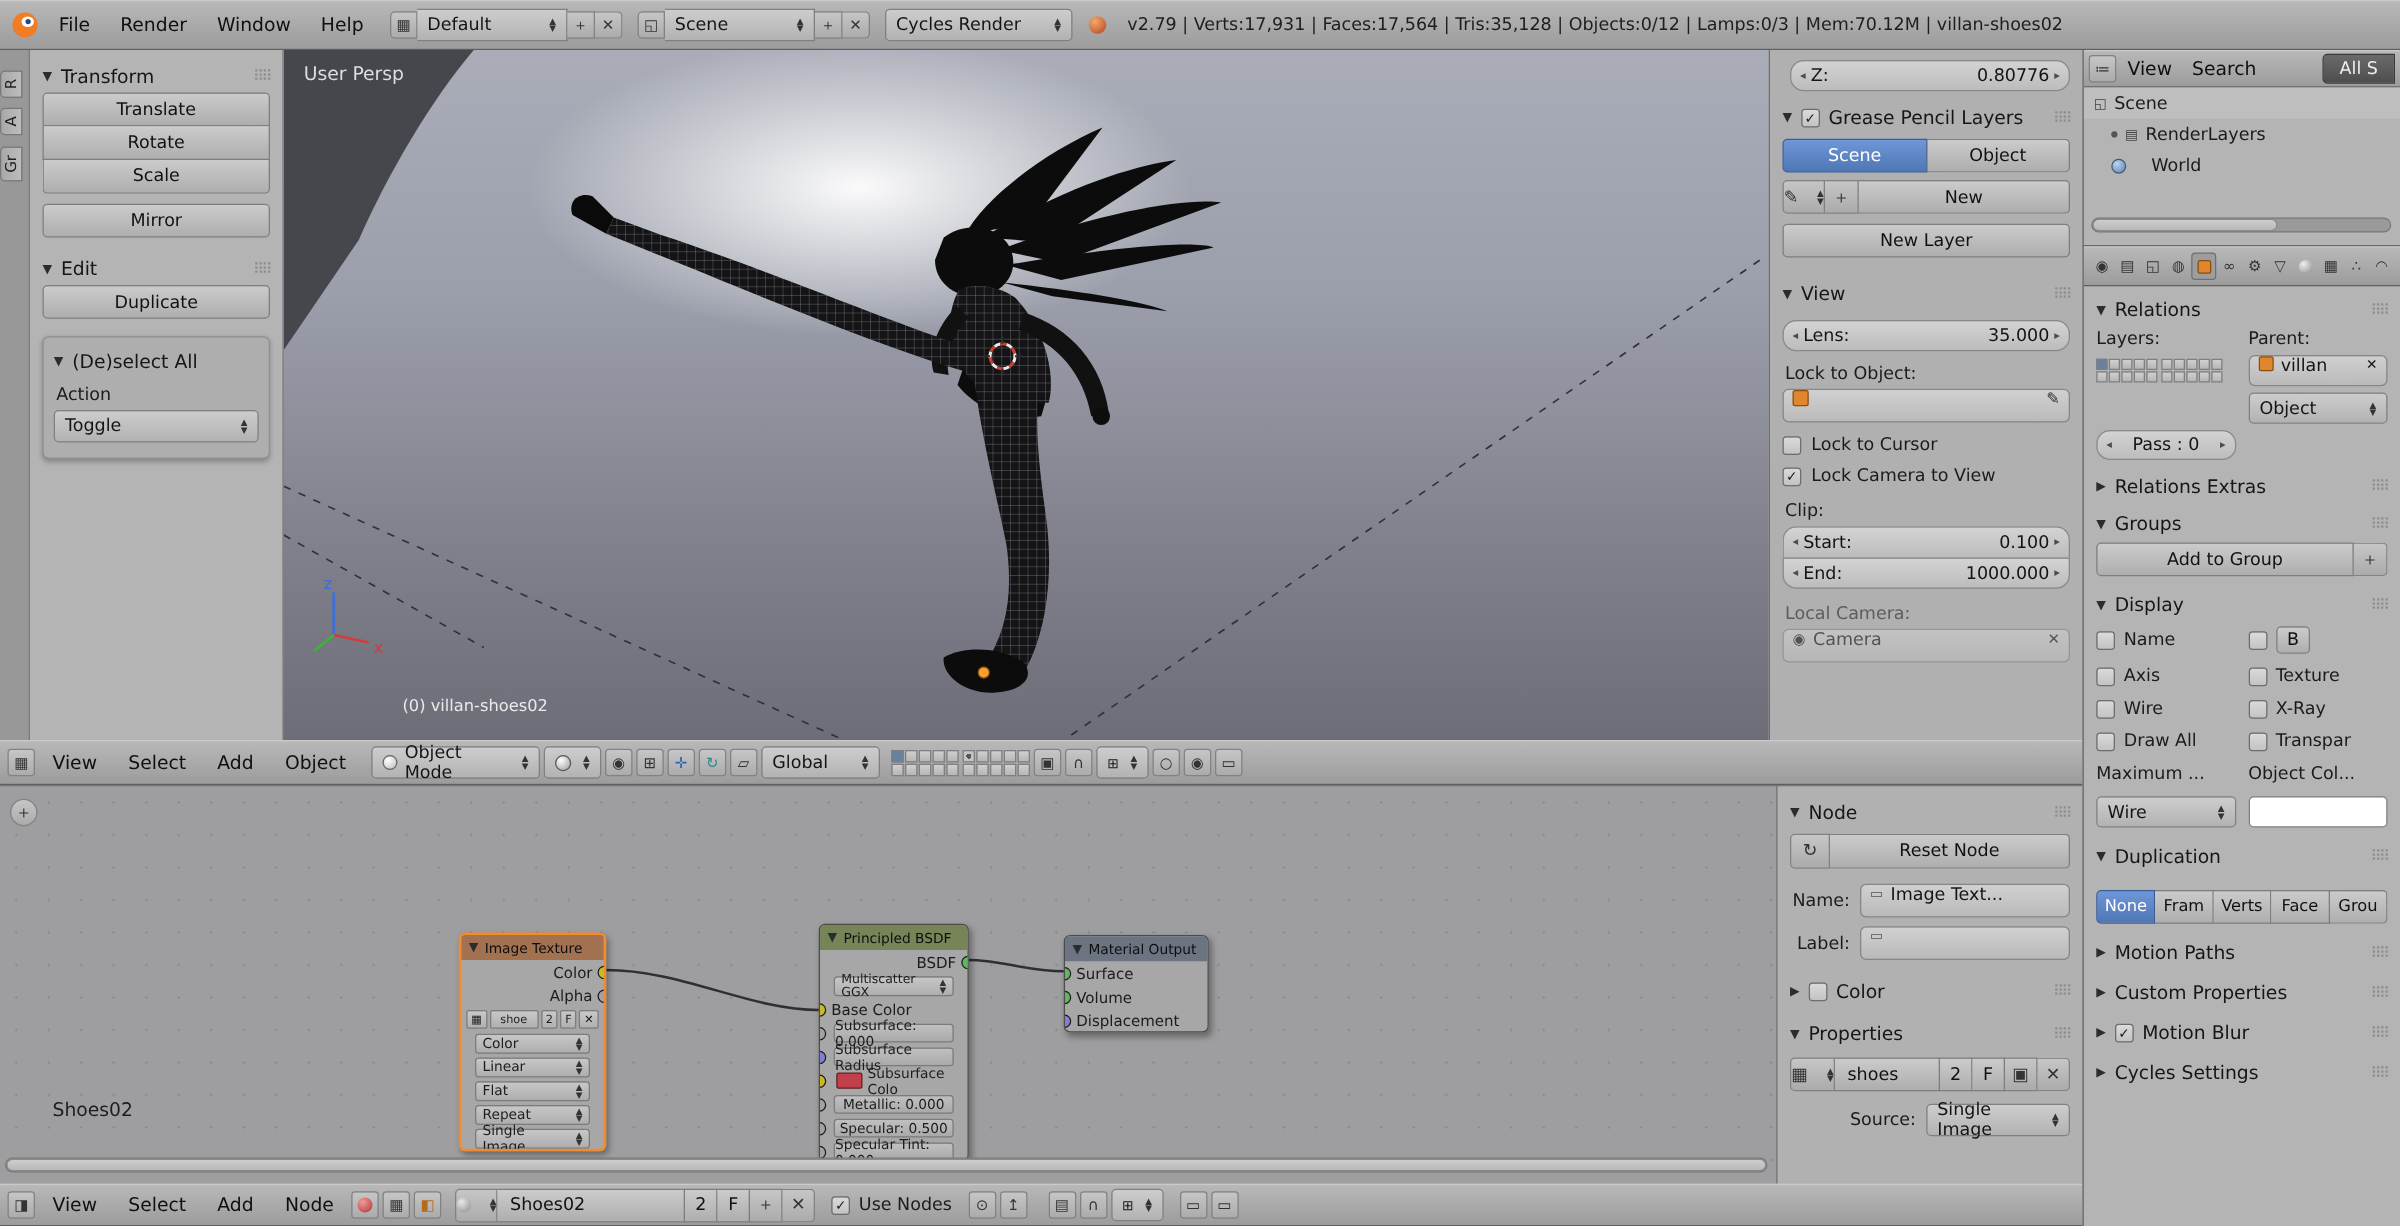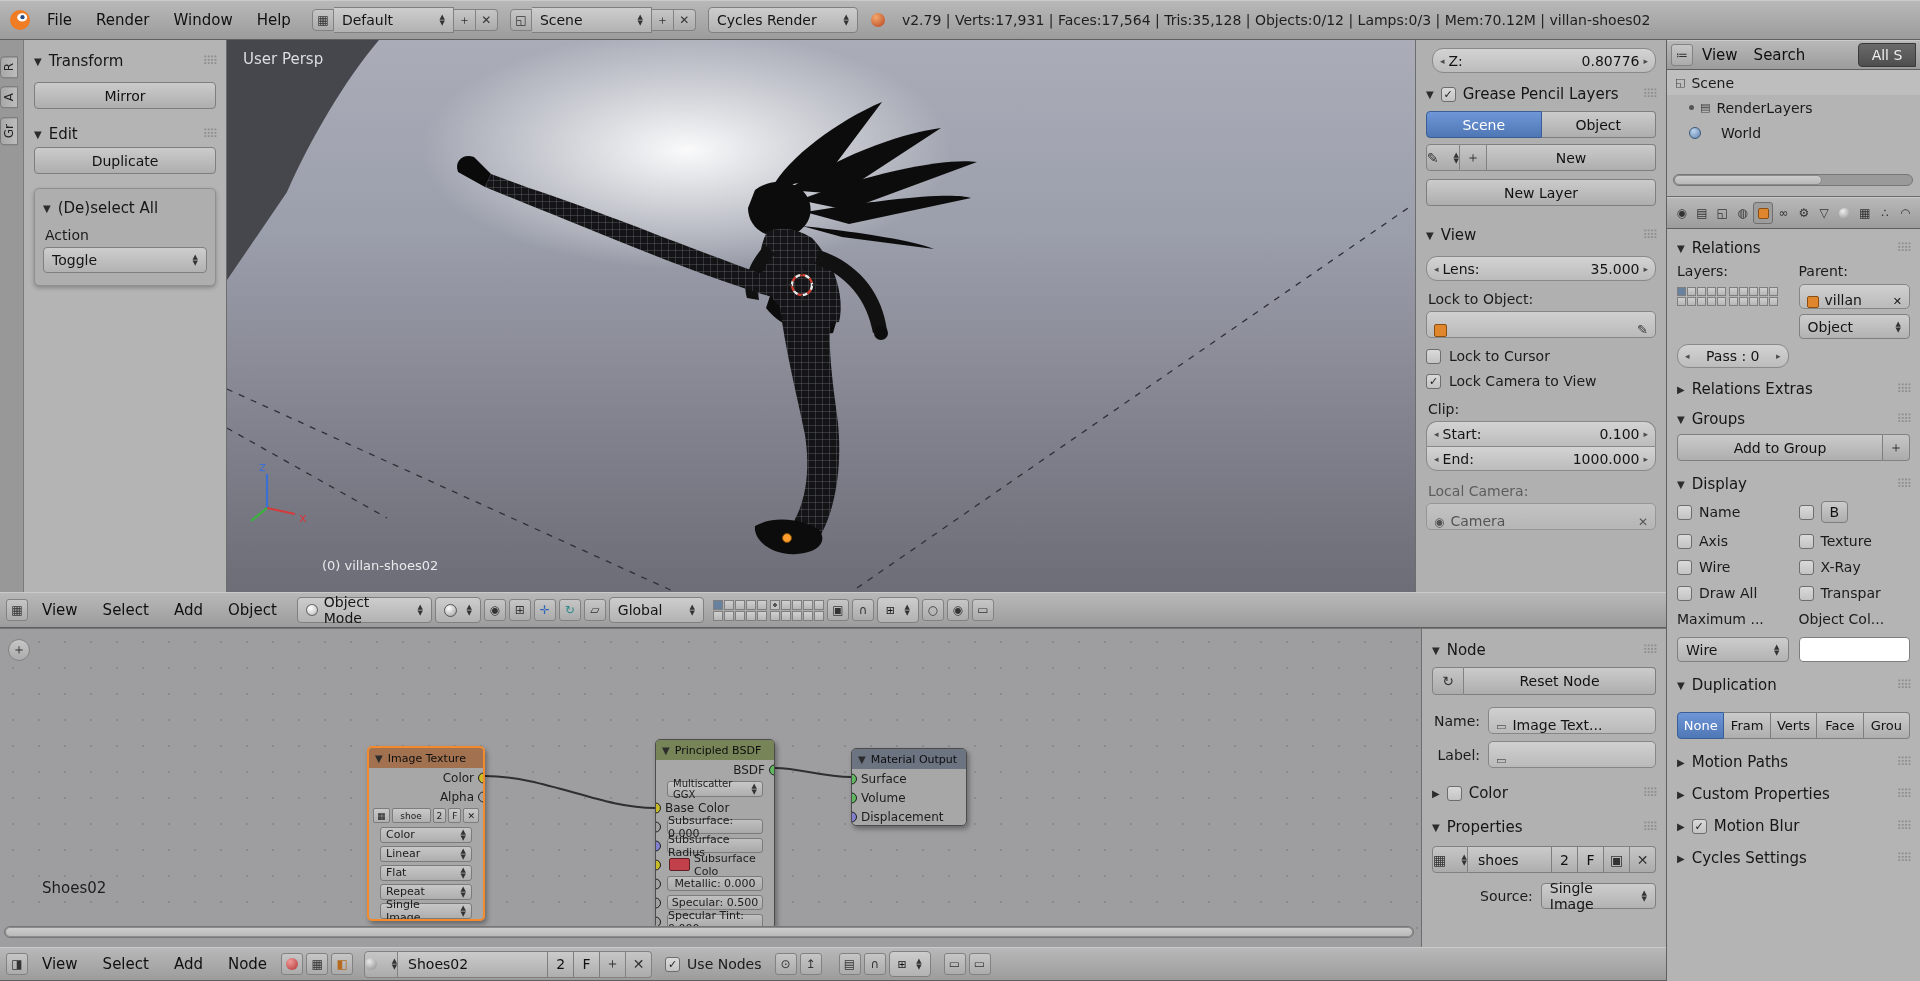--- a/index.html
+++ b/index.html
@@ -28,21 +28,21 @@
   .icon{display:inline-flex;align-items:center;justify-content:center;border-radius:3px;background:linear-gradient(#c6c6c6,#ababab);border:1px solid #828282;color:#333}
   .icon.flat{background:none;border:none}
   .hicon{width:22px;height:22px;font-size:12px}
   .seg{display:flex}
   .seg .btn{border-radius:0;border-left-width:0;flex:1;padding:0 4px}
   .seg .btn:first-child{border-radius:4px 0 0 4px;border-left-width:1px}
   .seg .btn:last-child{border-radius:0 4px 4px 0}
   .group-v .btn{border-radius:0;border-top-width:0;width:100%}
   .group-v .btn:first-child{border-radius:4px 4px 0 0;border-top-width:1px}
   .group-v .btn:last-child{border-radius:0 0 4px 4px}
-  .field{background:linear-gradient(#d0d0d0,#bababa);border:1px solid #868686;border-radius:5px;height:27px;display:flex;align-items:flex-end;padding:0 7px;gap:6px;font-size:14px}
+  .field{background:linear-gradient(#d0d0d0,#bababa);border:1px solid #868686;border-radius:5px;height:27px;display:flex;align-items:flex-start;padding:0 7px;gap:6px;font-size:14px}
   .lgrid{display:grid;grid-template-columns:repeat(5,10px);grid-auto-rows:10px;gap:1px}
   .lc{background:linear-gradient(#d0d0d0,#b6b6b6);border:1px solid #7f7f7f}
   .lc.on{background:#68819f}
   .lc.dot{background:radial-gradient(circle,#555 2px,#c4c4c4 2px)}
   
   .node{position:absolute;background:rgba(168,168,168,.96);border:1px solid #4c4c4c;border-radius:5px;box-shadow:2px 3px 5px rgba(0,0,0,.35);font-size:12px;overflow:hidden}
   .node.sel{border:2px solid #f28a2e}
   .nhead{height:20px;display:flex;align-items:center;gap:5px;padding:0 6px;color:#0e0e0e}
   .nrow{position:relative;height:19px;display:flex;align-items:center;padding:0 9px;font-size:12px;color:#1c1c1c}
   .nrow.right{justify-content:flex-end}
@@ -104,20 +104,25 @@
   <span class="vtab">R</span>
   <span class="vtab">A</span>
   <span class="vtab">Gr</span>
 </div>
 
 <div class="abs" style="left:24px;top:40px;width:203px;height:552px;background:#b4b4b4;border-right:1px solid #6d6d6d;padding:8px 10px">
   <div class="phead">
     <span class="tri">▼</span>
     <span>Transform</span>
     <span class="dots">⠿⠿</span>
+  </div>
+  <div class="group-v" style="display:flex;flex-direction:column">
+    <span class="btn">Translate</span>
+    <span class="btn">Rotate</span>
+    <span class="btn">Scale</span>
   </div>
   <span class="btn" style="width:100%;margin-top:8px">Mirror</span>
   <div class="phead" style="margin-top:12px">
     <span class="tri">▼</span>
     <span>Edit</span>
     <span class="dots">⠿⠿</span>
   </div>
   <span class="btn" style="width:100%">Duplicate</span>
   <div style="margin-top:14px;background:#aeaeae;border:1px solid #8f8f8f;border-radius:5px;box-shadow:0 2px 4px rgba(0,0,0,.25);padding:6px 8px 12px 8px">
     <div class="phead">

